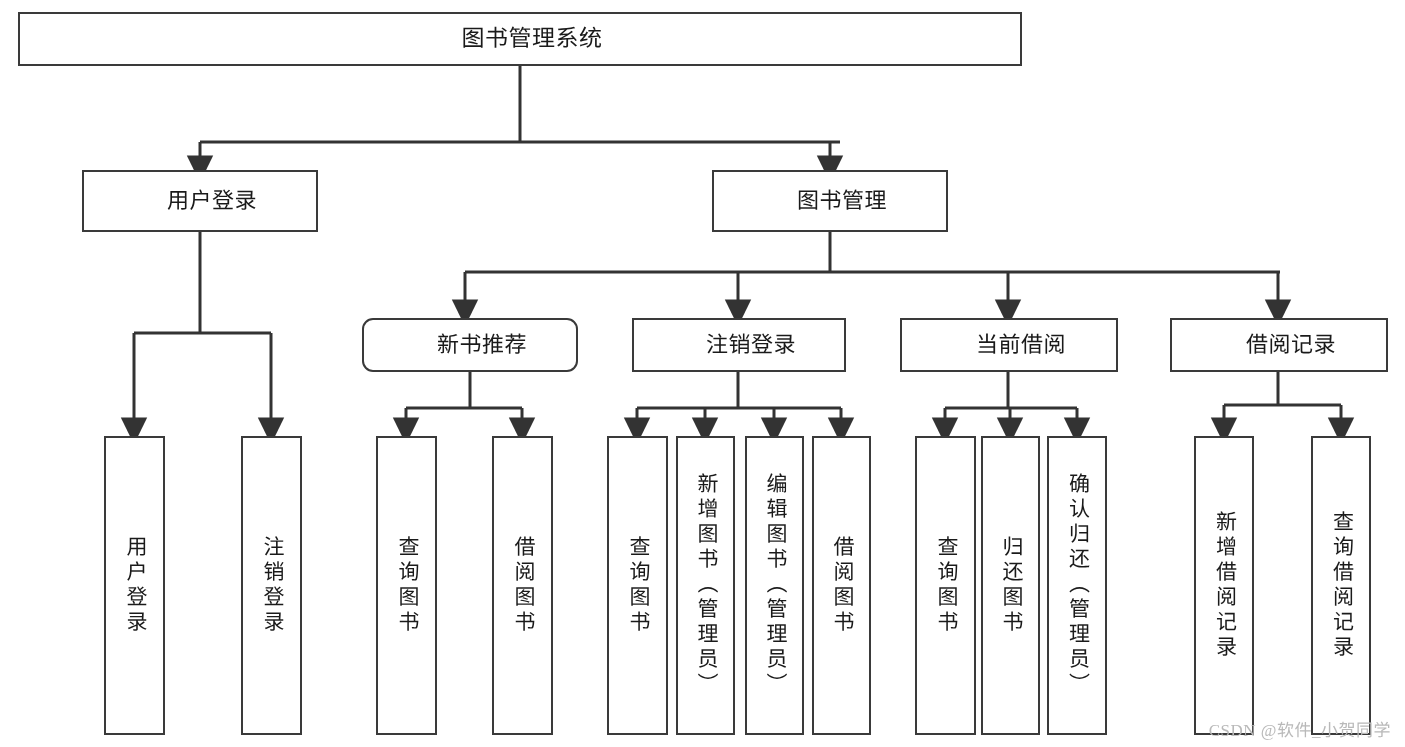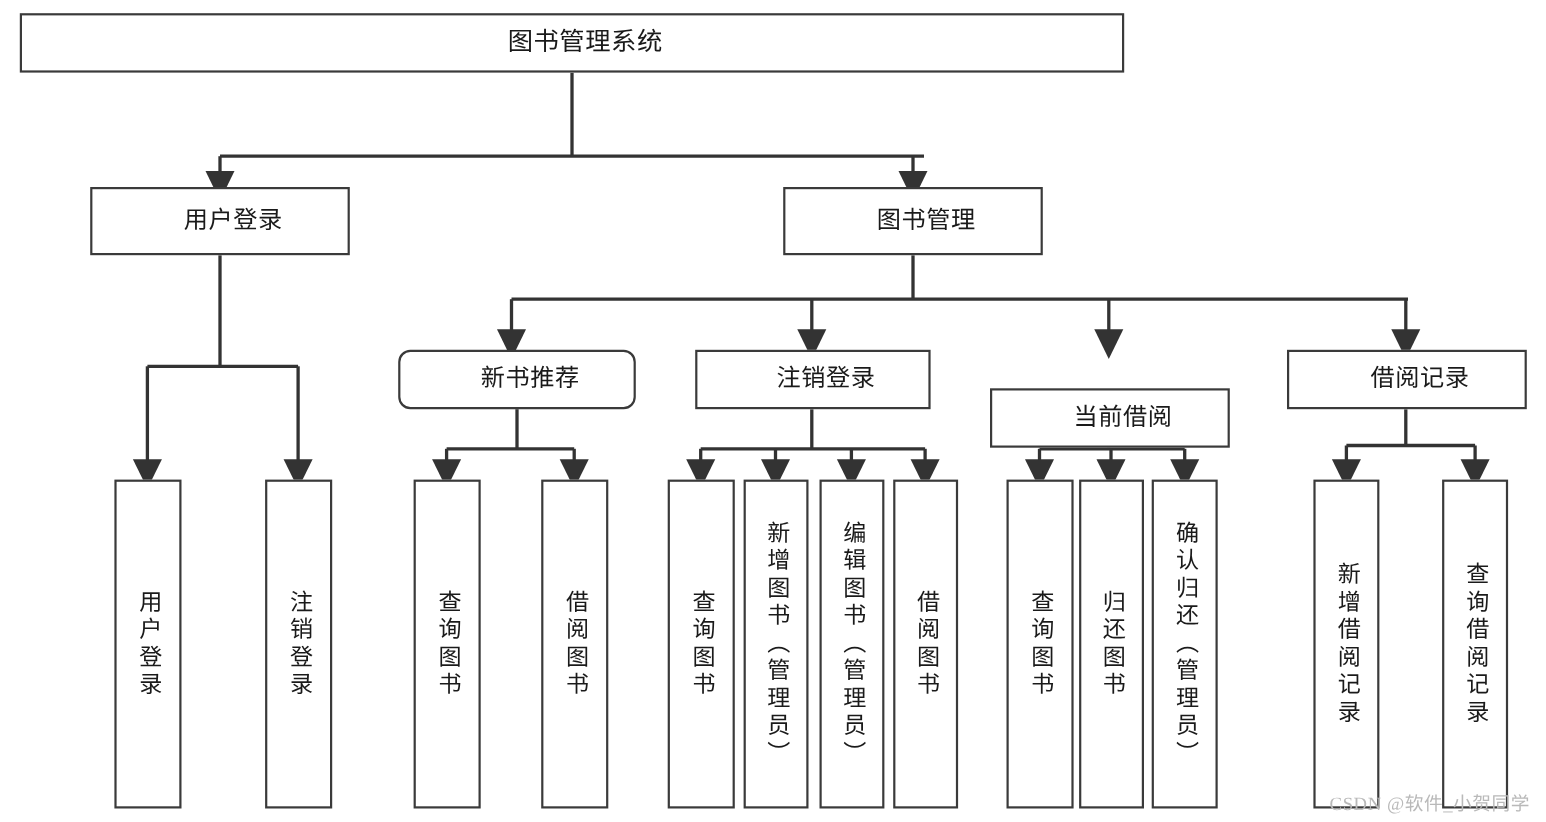--- a/index.html
+++ b/index.html
@@ -138,21 +138,21 @@
   </div>
 
   <div class="node horiz" style="left:362px; top:318px; width:216px; height:54px;border-radius:11px;">
     <span>新书推荐</span>
   </div>
 
   <div class="node horiz" style="left:632px; top:318px; width:214px; height:54px;">
     <span>注销登录</span>
   </div>
 
-  <div class="node horiz" style="left:900px; top:318px; width:218px; height:54px;margin-top:35px;">
+  <div class="node horiz" style="left:900px; top:318px; width:218px; height:54px;">
     <span>当前借阅</span>
   </div>
 
   <div class="node horiz" style="left:1170px; top:318px; width:218px; height:54px;text-align:right;">
     <span>借阅记录</span>
   </div>
 
   <div class="node vert" style="left:104px; top:436px; width:61px; height:299px;">
     <span class="vtext">用户登录</span>
   </div>

